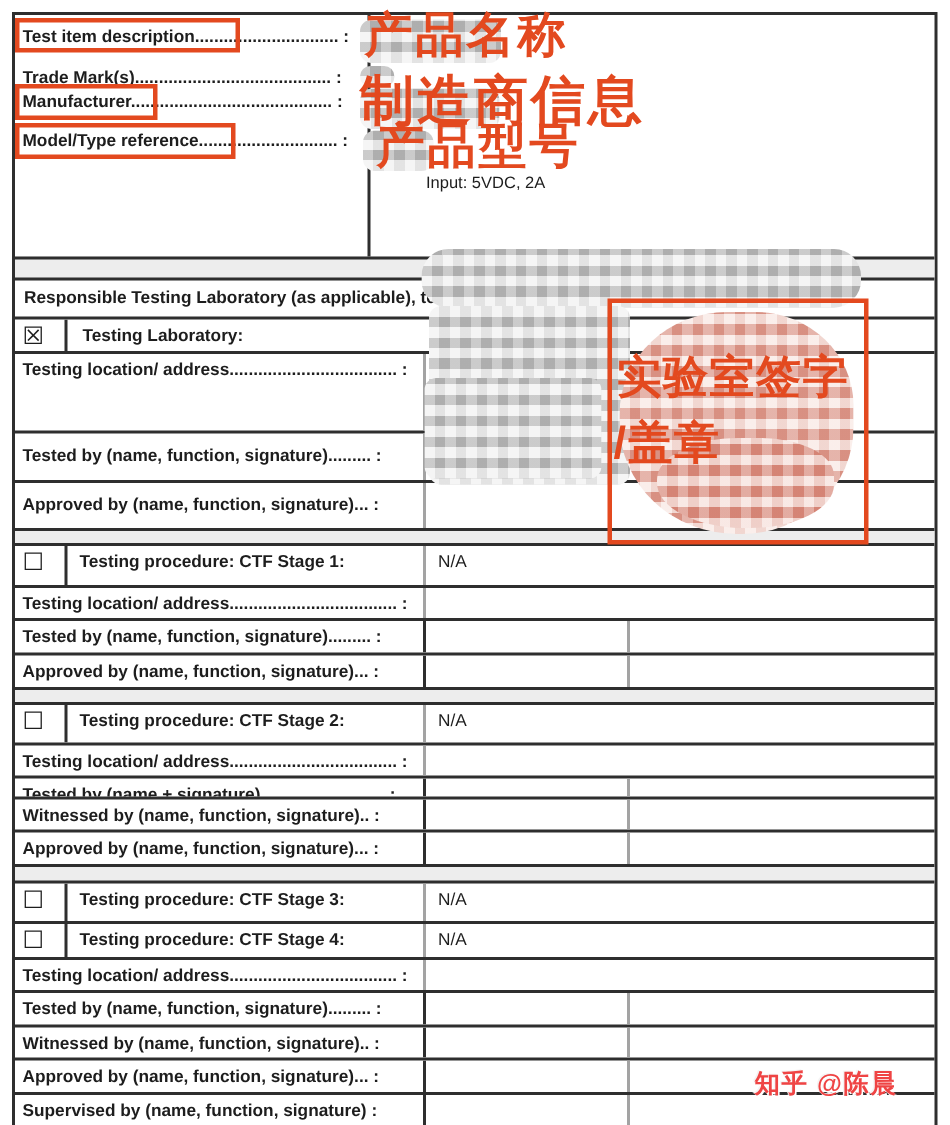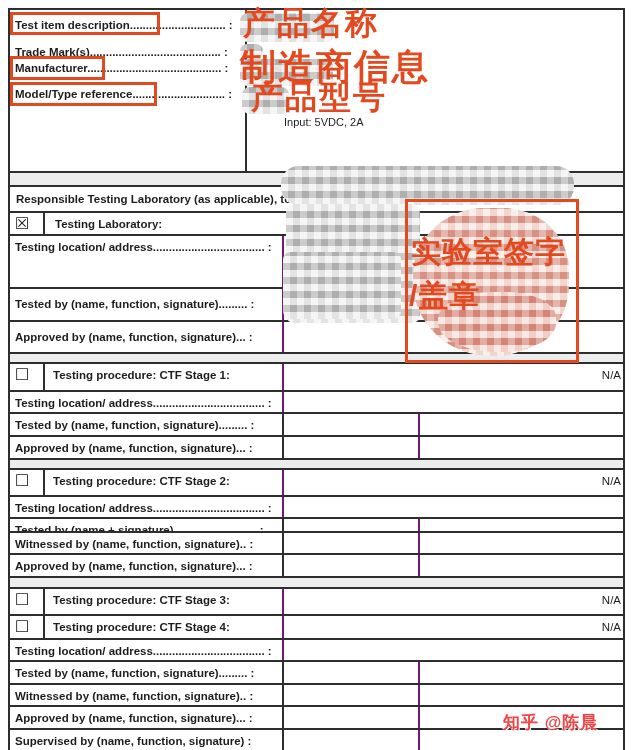--- a/index.html
+++ b/index.html
@@ -19,21 +19,21 @@
   .sec { width: 100%; }
   .row { display: flex; border-top: 2px solid #2e2e2e; align-items: stretch; overflow: hidden; }
   .sec .row:first-child { border-top: none; }
   .cell {
     font-size: 11.5px; font-weight: bold; line-height: 13px;
     padding: 5px 2px 0 5px; white-space: nowrap; overflow: hidden;
   }
   .c-cb { width: 35px; border-right: 2px solid #2e2e2e; padding: 3px 0 0 5px; flex: none; }
   .c-lbl { width: 237px; flex: none; }
   .c-lblfull { width: 272px; flex: none; }
-  .c-val { border-left: 2px solid #701a75; flex: 1; font-weight: normal; padding-left: 8px; text-align: right; }
+  .c-val { border-left: 2px solid #a3a3a3; flex: 1; font-weight: normal; padding-left: 8px; }
   .c-mid { width: 136px; border-left: 2px solid #2e2e2e; flex: none; }
   .c-grow { flex: 1; padding-left: 10px; }
   .hdr-row { padding: 6px 0 0 6px; font-size: 11.5px; font-weight: bold; }
   .spacer { background: #ededed; border-top: 2px solid #2e2e2e; border-bottom: 2px solid #2e2e2e; }
   .strip { background: #ededed; border-top: 2px solid #2e2e2e; height: 15px; }
   .cbx { font-family: "DejaVu Sans", sans-serif; font-size: 16px; line-height: 15px; display: inline-block; font-weight: normal; }
 
   
   .secA { position: relative; height: 161px; }
   .secA .vline { position: absolute; left: 235px; top: 0; bottom: 0; width: 2px; background: #2e2e2e; }

